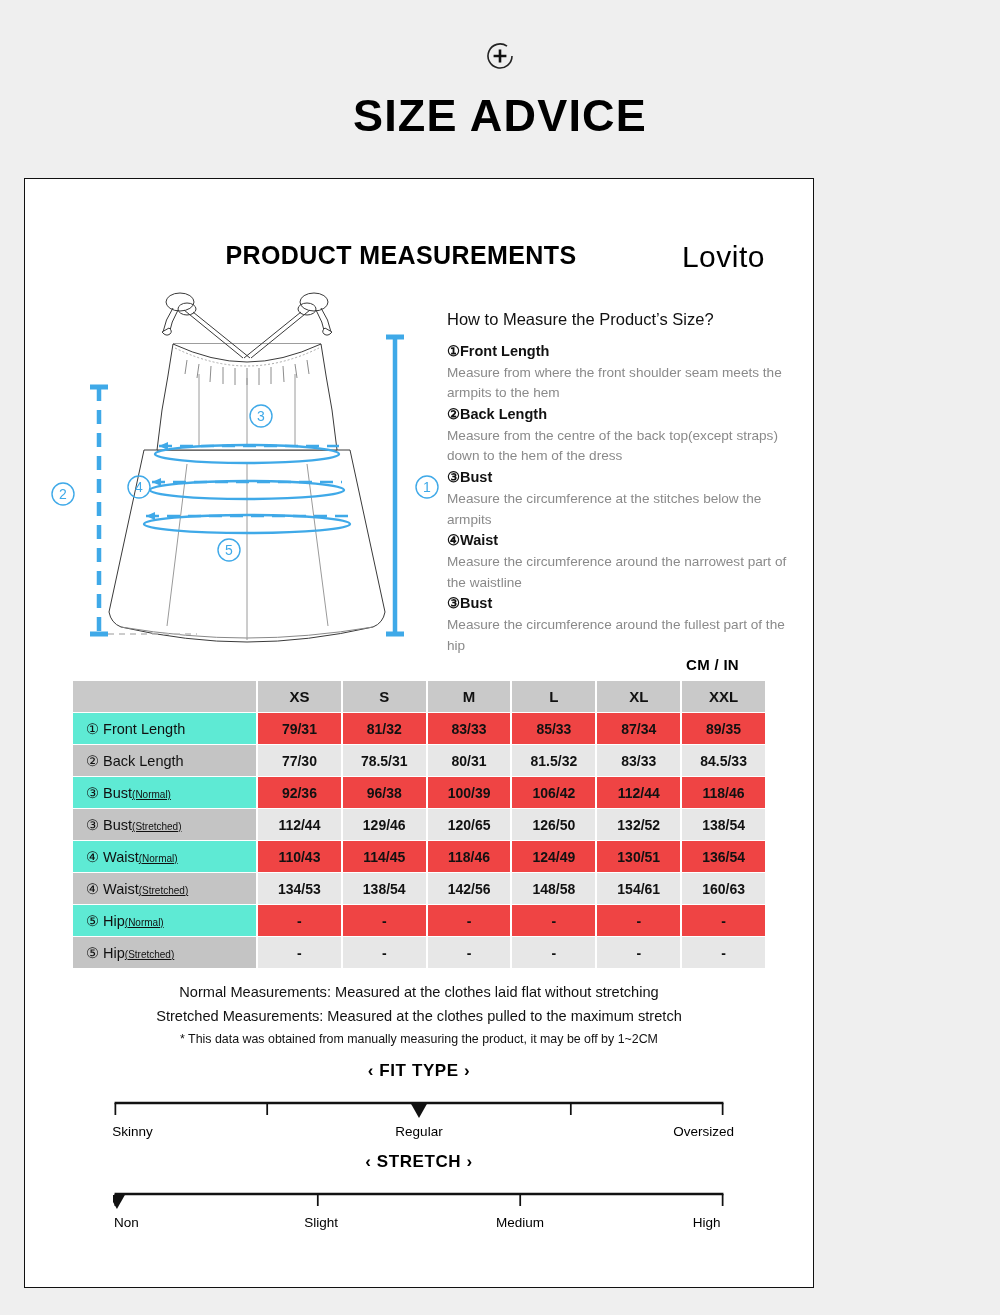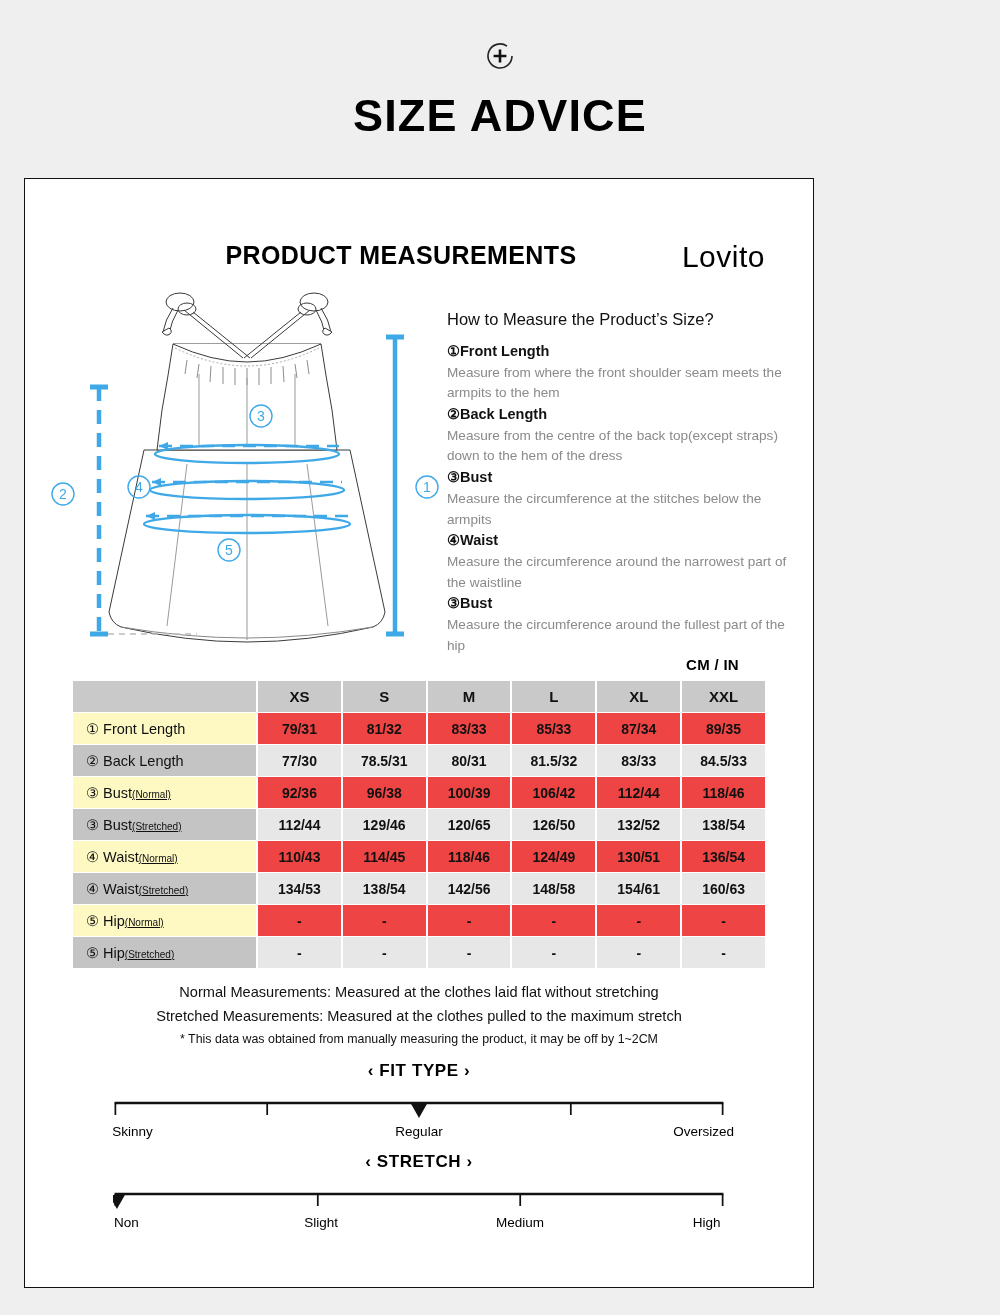--- a/index.html
+++ b/index.html
@@ -134,21 +134,21 @@
     font-size: 14px;
     font-weight: 700;
     color: #111;
   }
   table.size-table th.corner { background: #c9c9c9; }
   table.size-table th.size-col {
     background: #c9c9c9;
     font-size: 15px;
   }
   table.size-table td.row-label {
-    background: #fef9c3;
+    background: #5eead4;
     text-align: left;
     padding-left: 13px;
     font-size: 14.5px;
     font-weight: 400;
     white-space: nowrap;
   }
   table.size-table td.row-label .sub {
     font-size: 10px;
     text-decoration: underline;
   }

